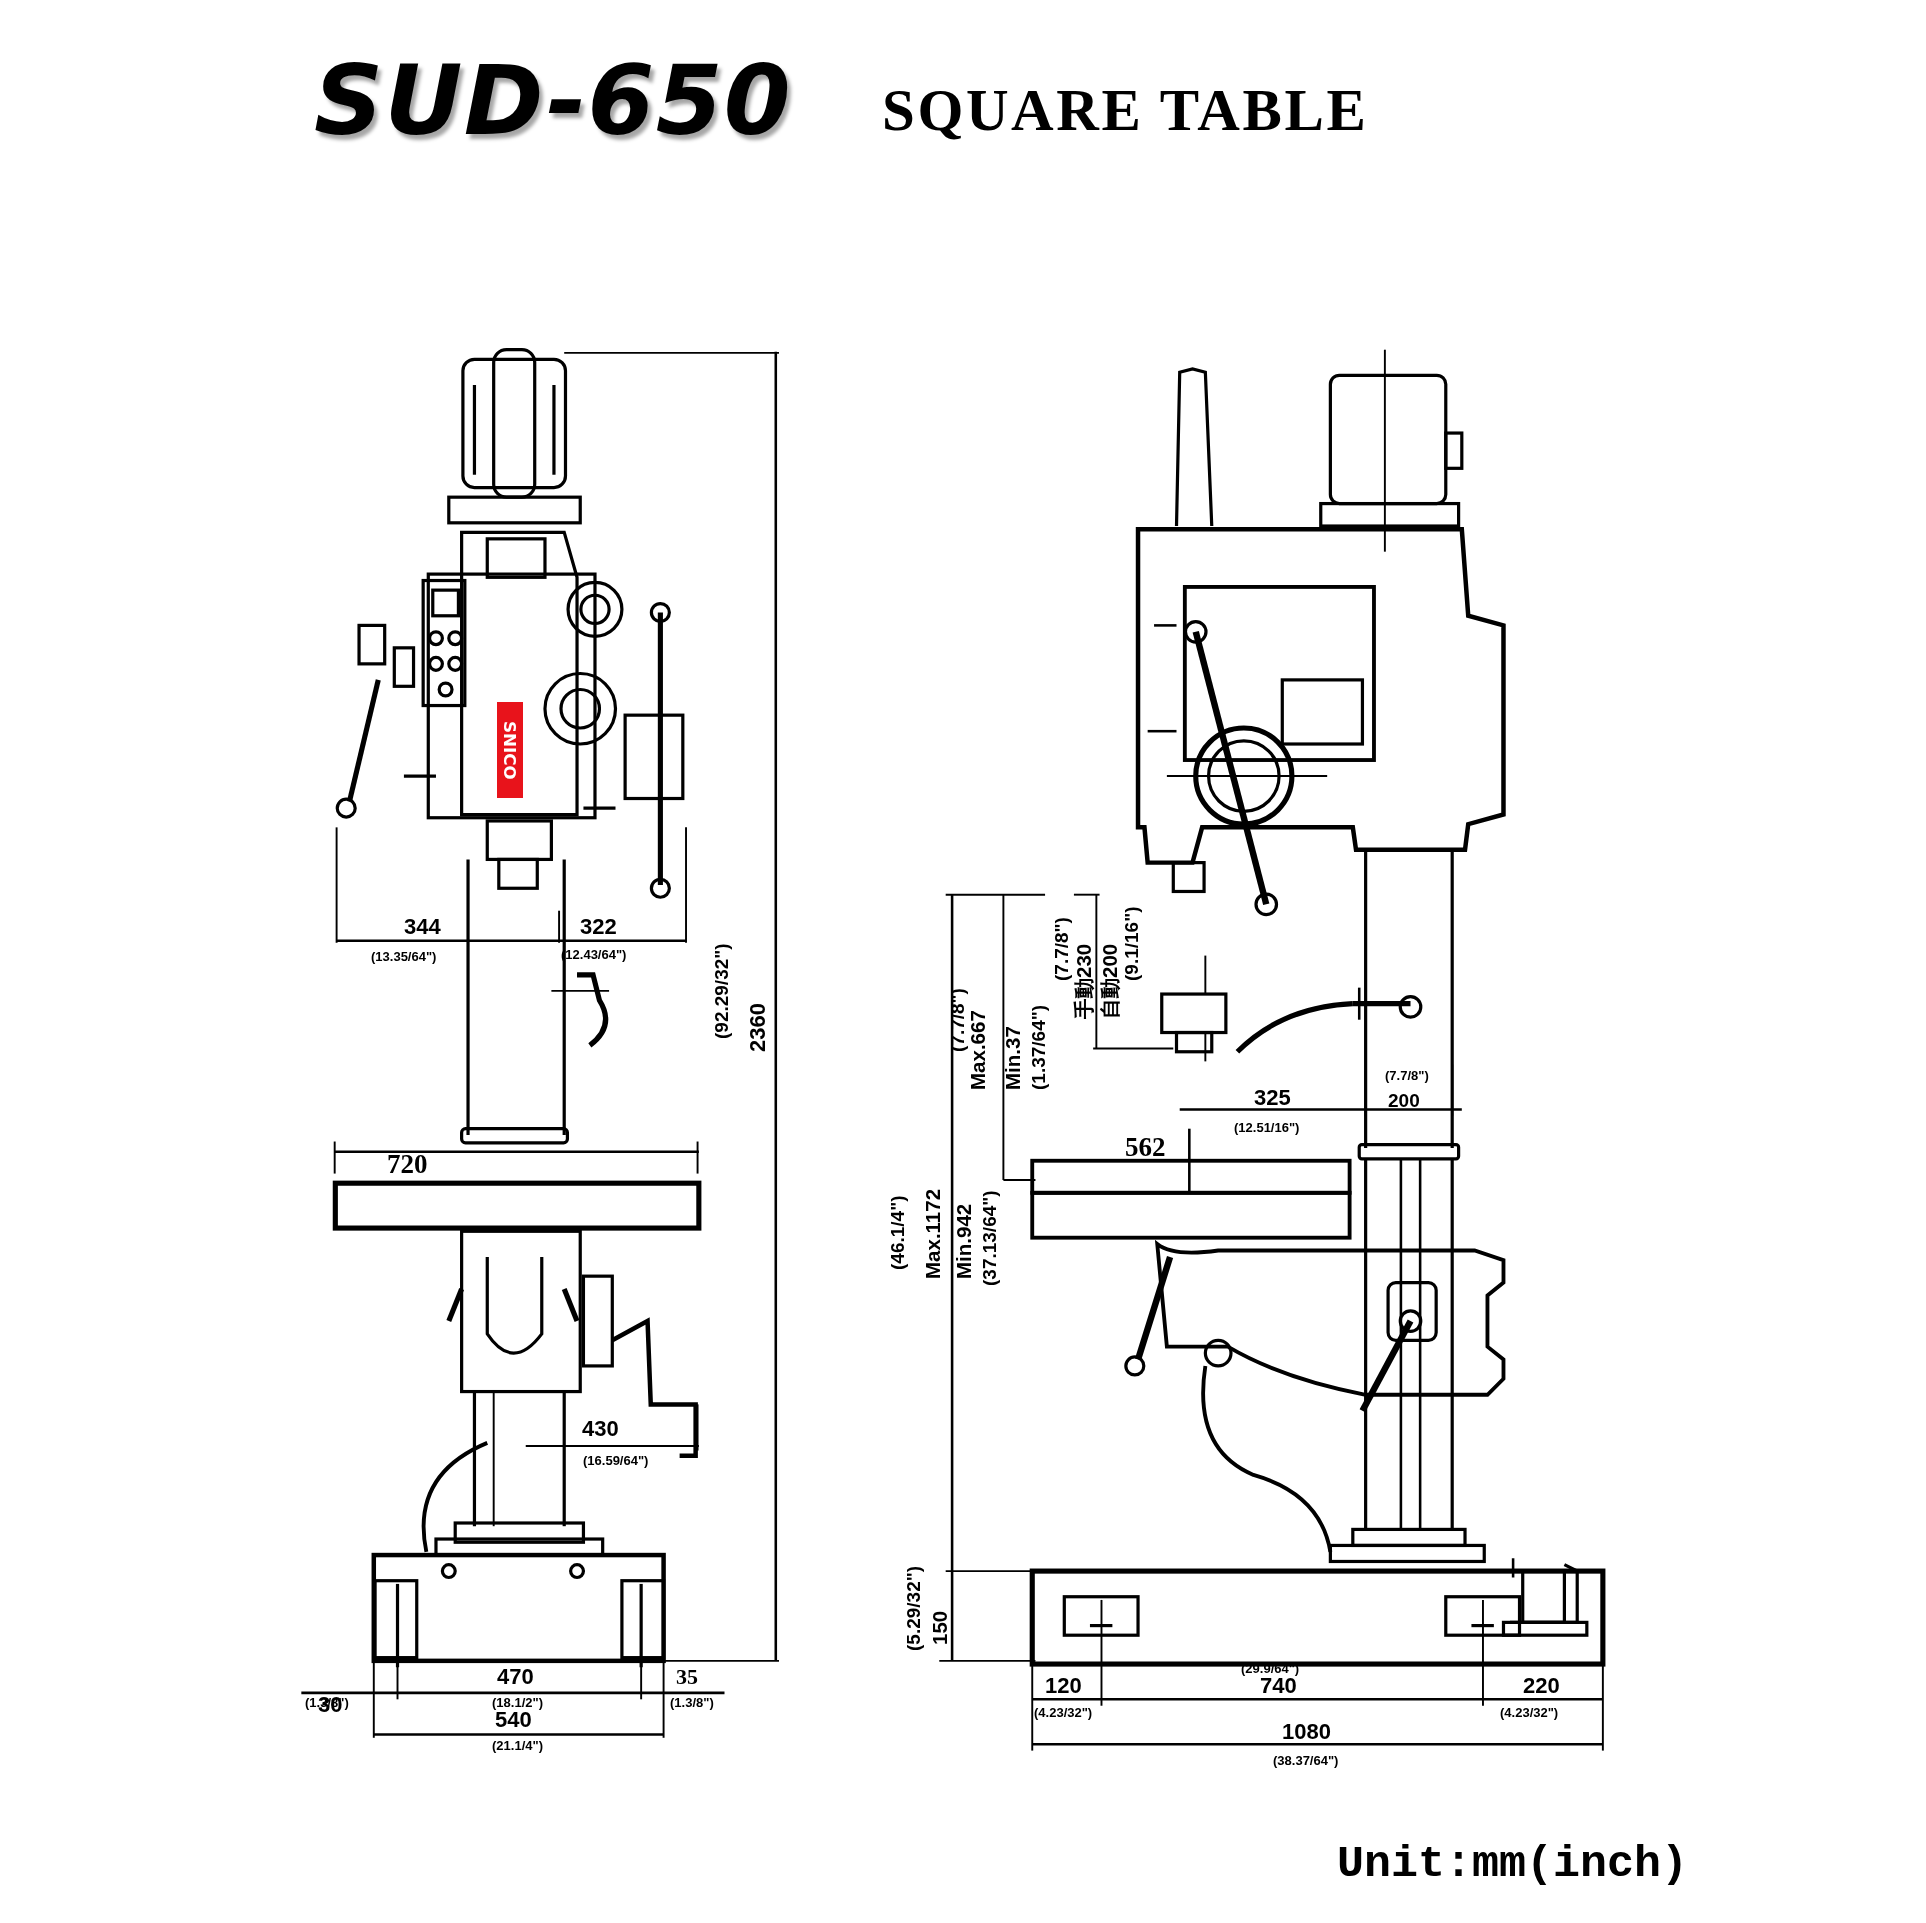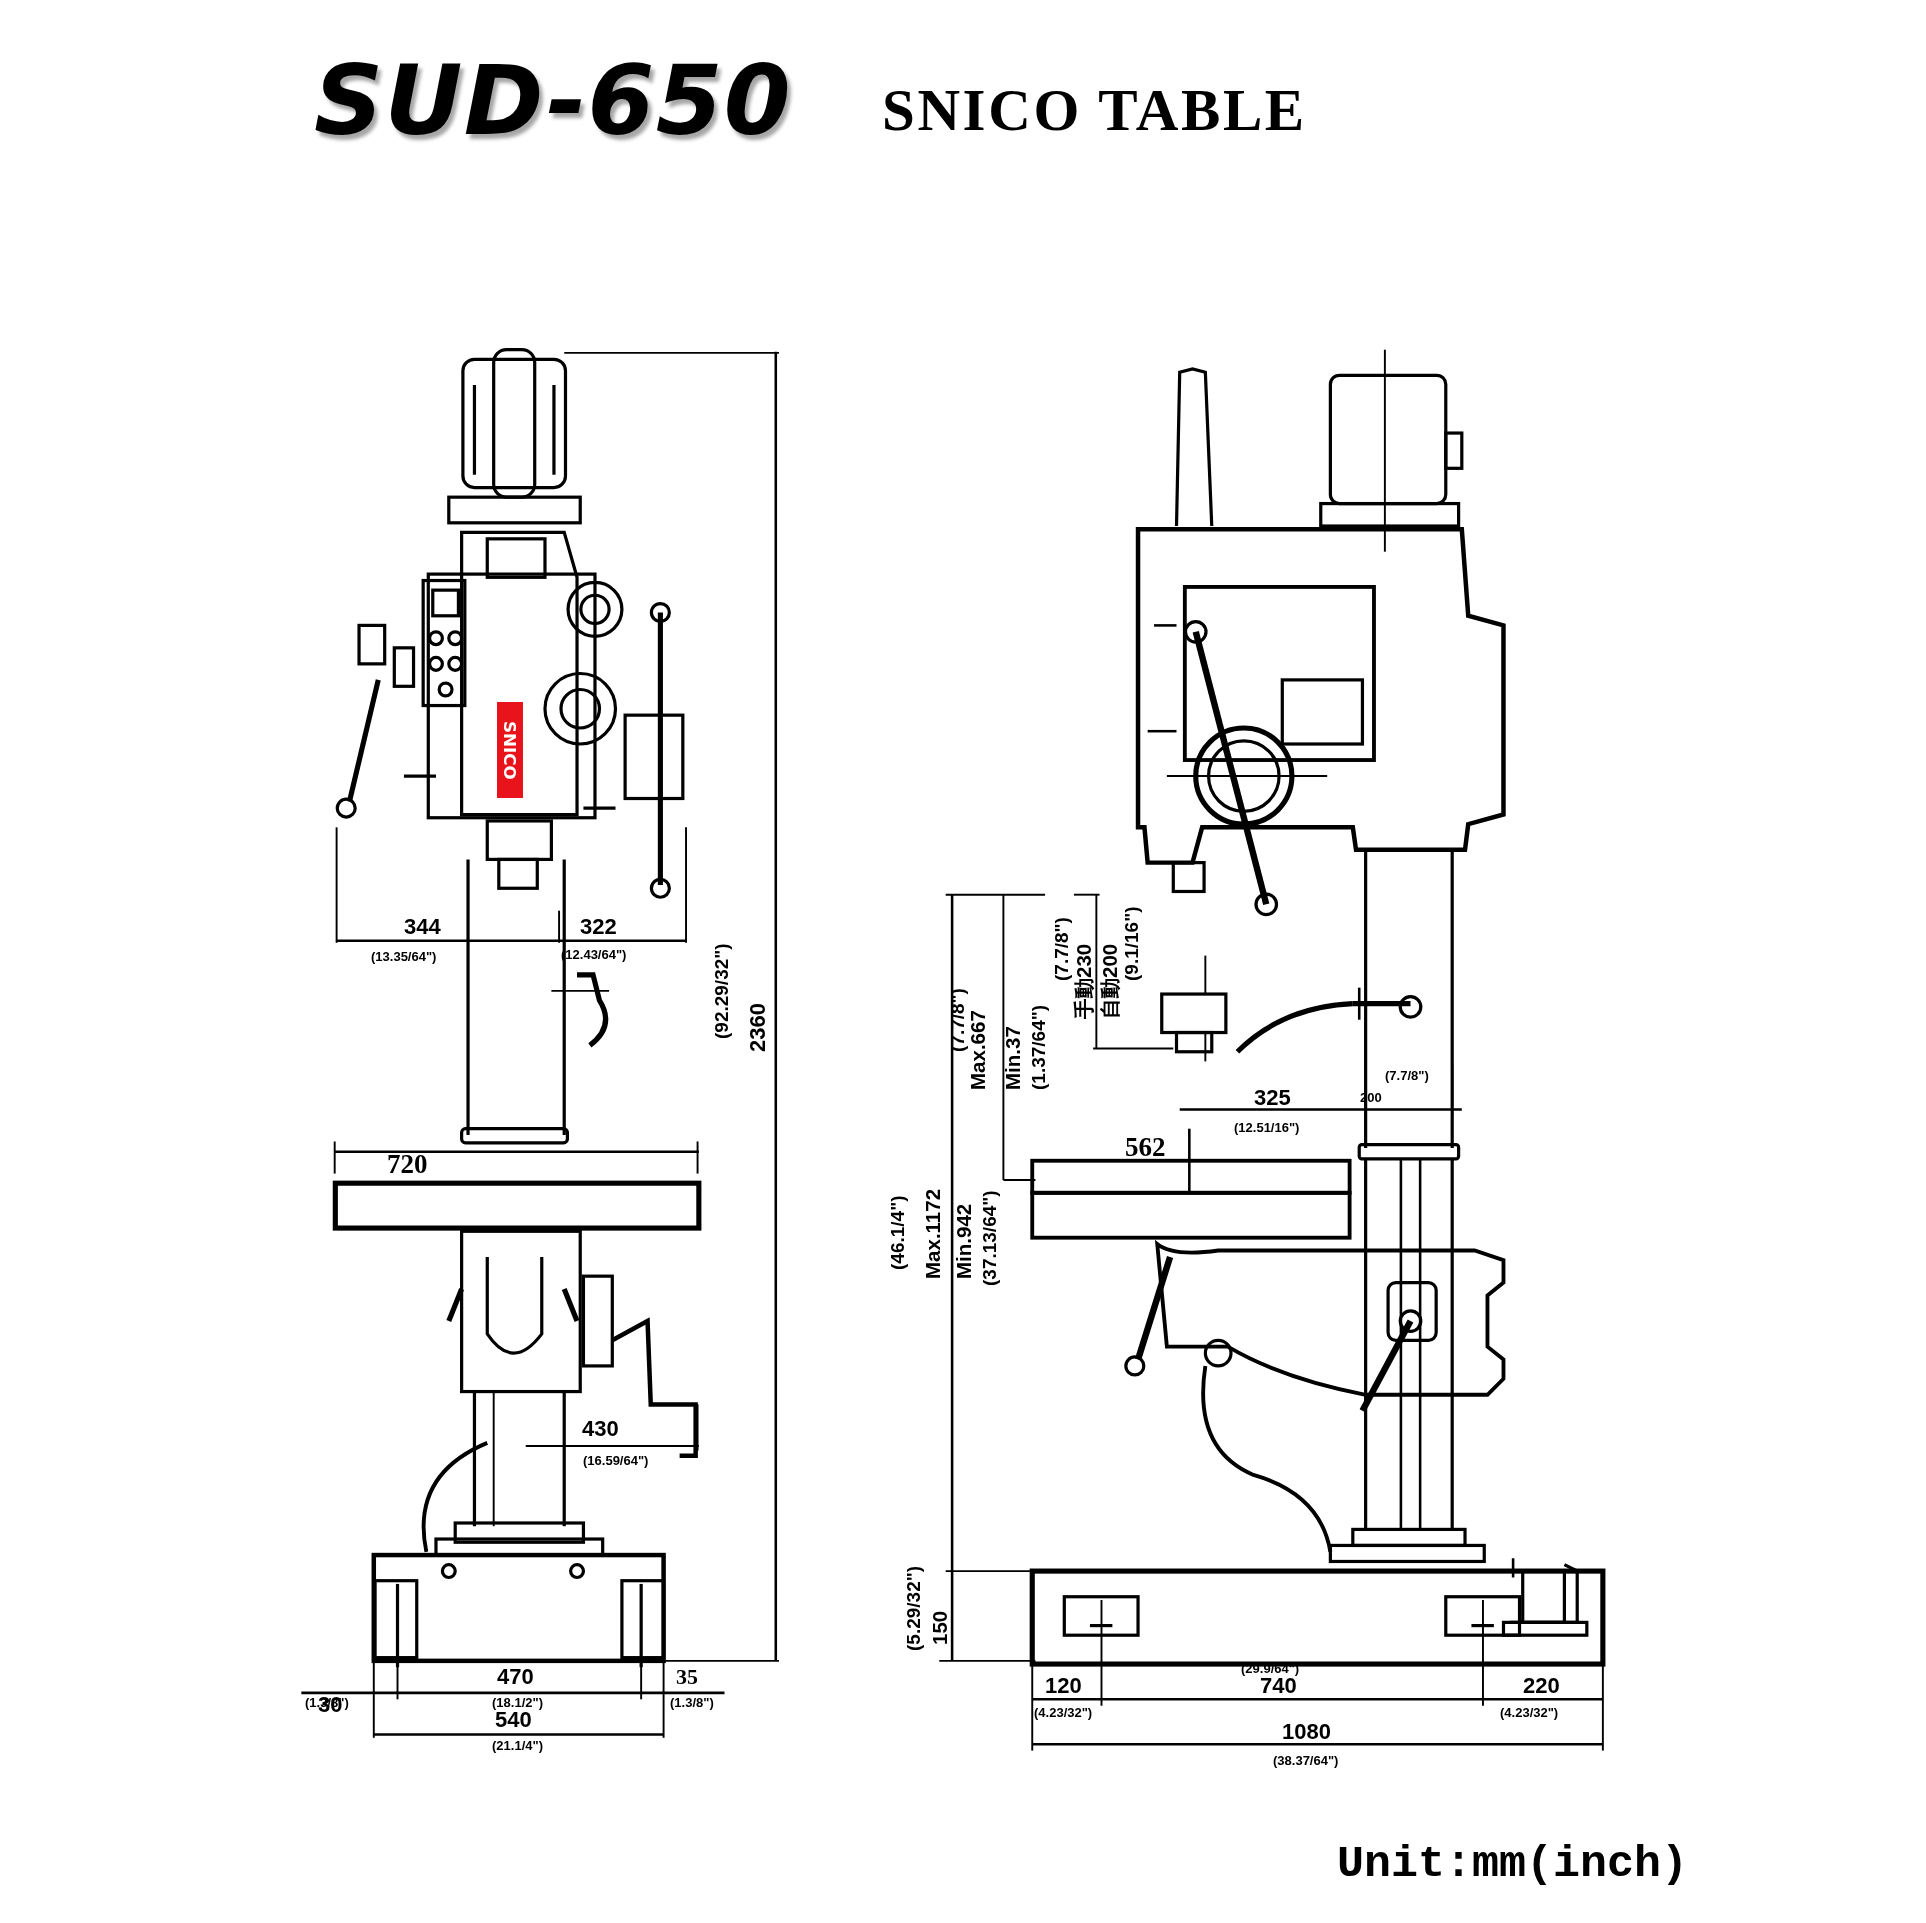--- a/index.html
+++ b/index.html
@@ -11,21 +11,21 @@
   .dim-sm{position:absolute;font-family:"Liberation Sans",sans-serif;font-weight:bold;font-size:13px;white-space:nowrap;line-height:1;}
   .dim-serif{position:absolute;font-family:"Liberation Serif",serif;font-weight:bold;font-size:27px;white-space:nowrap;line-height:1;}
   .vert{transform-origin:left top;transform:rotate(-90deg);}
   svg.drawing{position:absolute;left:0;top:0;}
   .badge{position:absolute;left:497px;top:702px;width:26px;height:96px;background:#e8131b;color:#fff;font-family:"DejaVu Sans",sans-serif;font-weight:bold;font-size:16.7px;writing-mode:vertical-rl;text-align:center;line-height:26px;}
 </style>
 </head>
 <body>
 
 <div class="title-model">SUD-650</div>
-<div class="title-sub">SNICO TABLE</div>
+<div class="title-sub">SQUARE TABLE</div>
 
 <svg class="drawing" width="1926" height="1924" viewBox="0 0 3004 3000" fill="none" stroke="#000" stroke-width="5">
 
   <g>
 
     <rect x="722" y="560" width="160" height="200" rx="18"></rect>
     <rect x="770" y="545" width="64" height="230" rx="20"></rect>
     <line x1="740" y1="600" x2="740" y2="740"></line>
       <line x1="864" y1="600" x2="864" y2="740"></line>
     <rect x="700" y="775" width="205" height="40"></rect>
@@ -245,21 +245,21 @@
 <div class="dim vert" style="left:1100px;top:1019px;font-size:20.5px;">自動200</div>
 <div class="dim vert" style="left:1122px;top:981px;font-size:19px;">(9.1/16")</div>
 
 <div class="dim vert" style="left:888px;top:1270px;font-size:19px;">(46.1/4")</div>
 <div class="dim vert" style="left:923px;top:1279px;font-size:20.5px;">Max.1172</div>
 <div class="dim vert" style="left:954px;top:1279px;font-size:20.5px;">Min.942</div>
 <div class="dim vert" style="left:980px;top:1286px;font-size:19px;">(37.13/64")</div>
 
 <div class="dim" style="left:1254px;top:1087px;">325</div>
 <div class="dim-sm" style="left:1234px;top:1121px;">(12.51/16")</div>
-<div class="dim" style="left:1360px;top:1091px;font-size:13px;">200</div>
+<div class="dim" style="left:1388px;top:1091px;font-size:19px;">200</div>
 <div class="dim-sm" style="left:1385px;top:1069px;">(7.7/8")</div>
 
 <div class="dim-serif" style="left:1125px;top:1134px;">562</div>
 
 <div class="dim vert" style="left:930px;top:1645px;font-size:20.5px;">150</div>
 <div class="dim vert" style="left:904px;top:1651px;font-size:19px;">(5.29/32")</div>
 
 <div class="dim" style="left:1045px;top:1675px;">120</div>
 <div class="dim-sm" style="left:1034px;top:1706px;">(4.23/32")</div>
 <div class="dim" style="left:1260px;top:1675px;">740</div>

